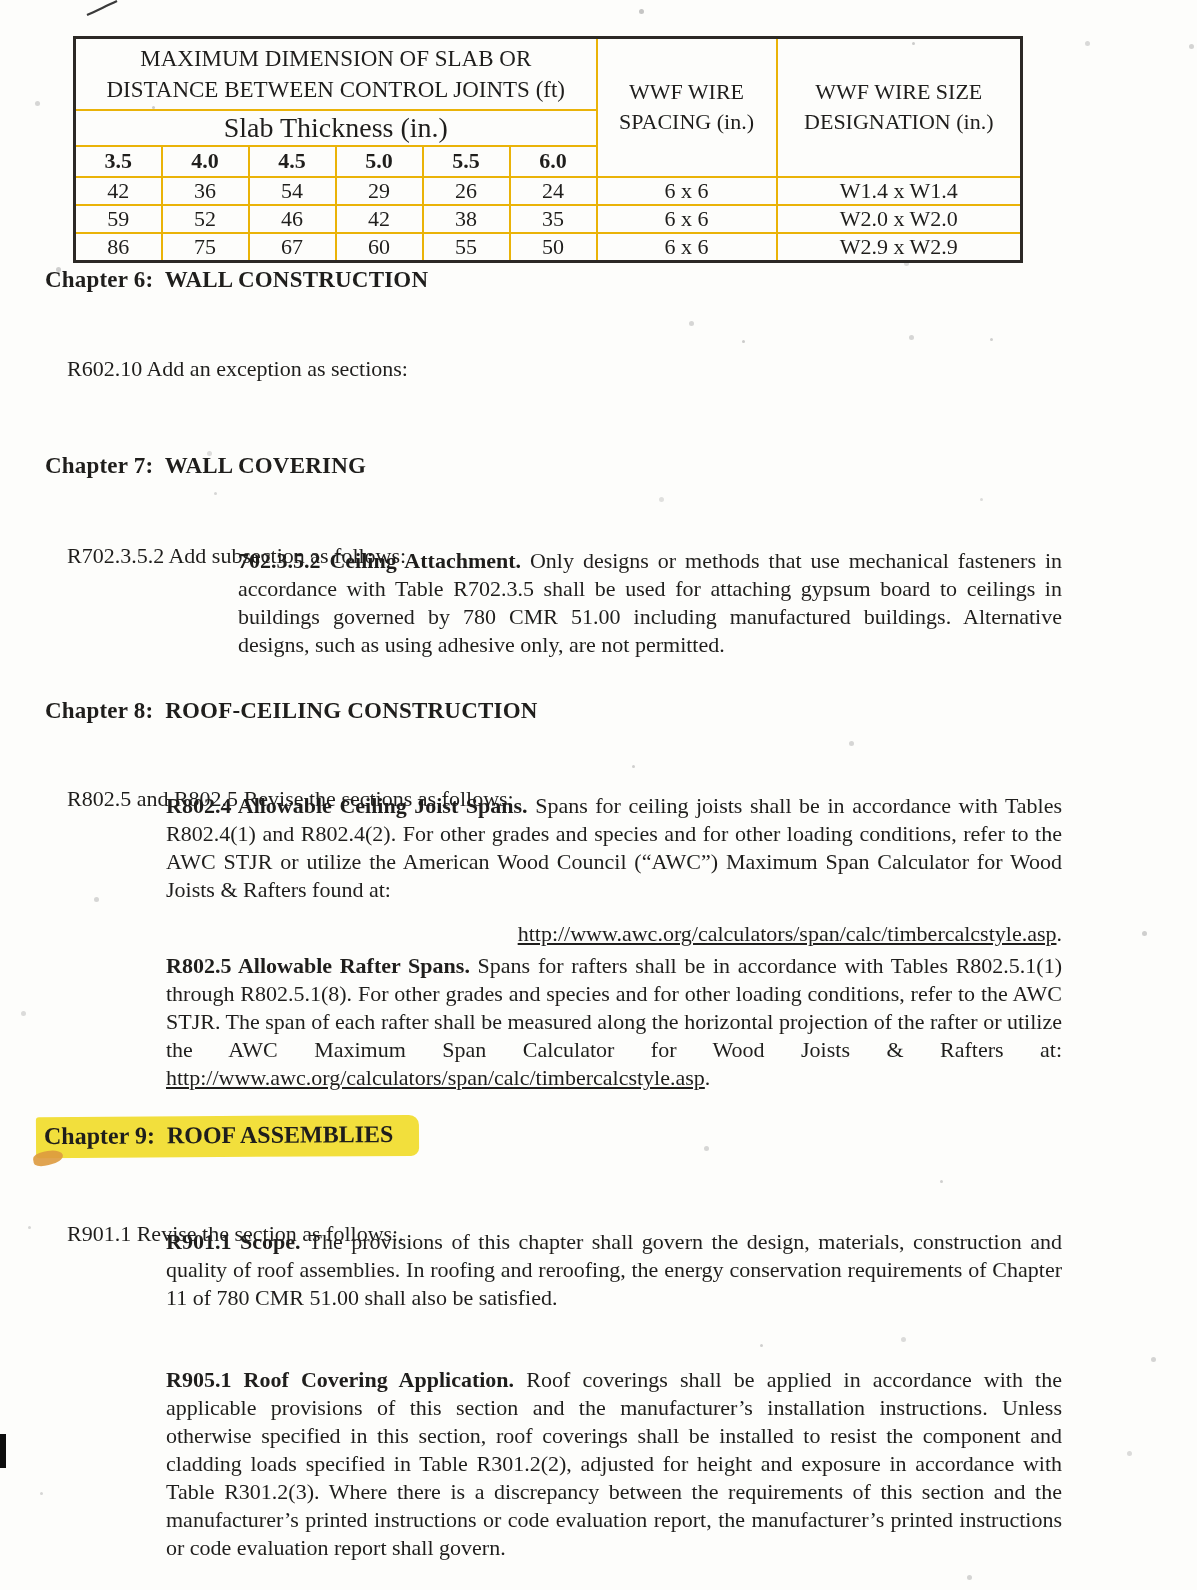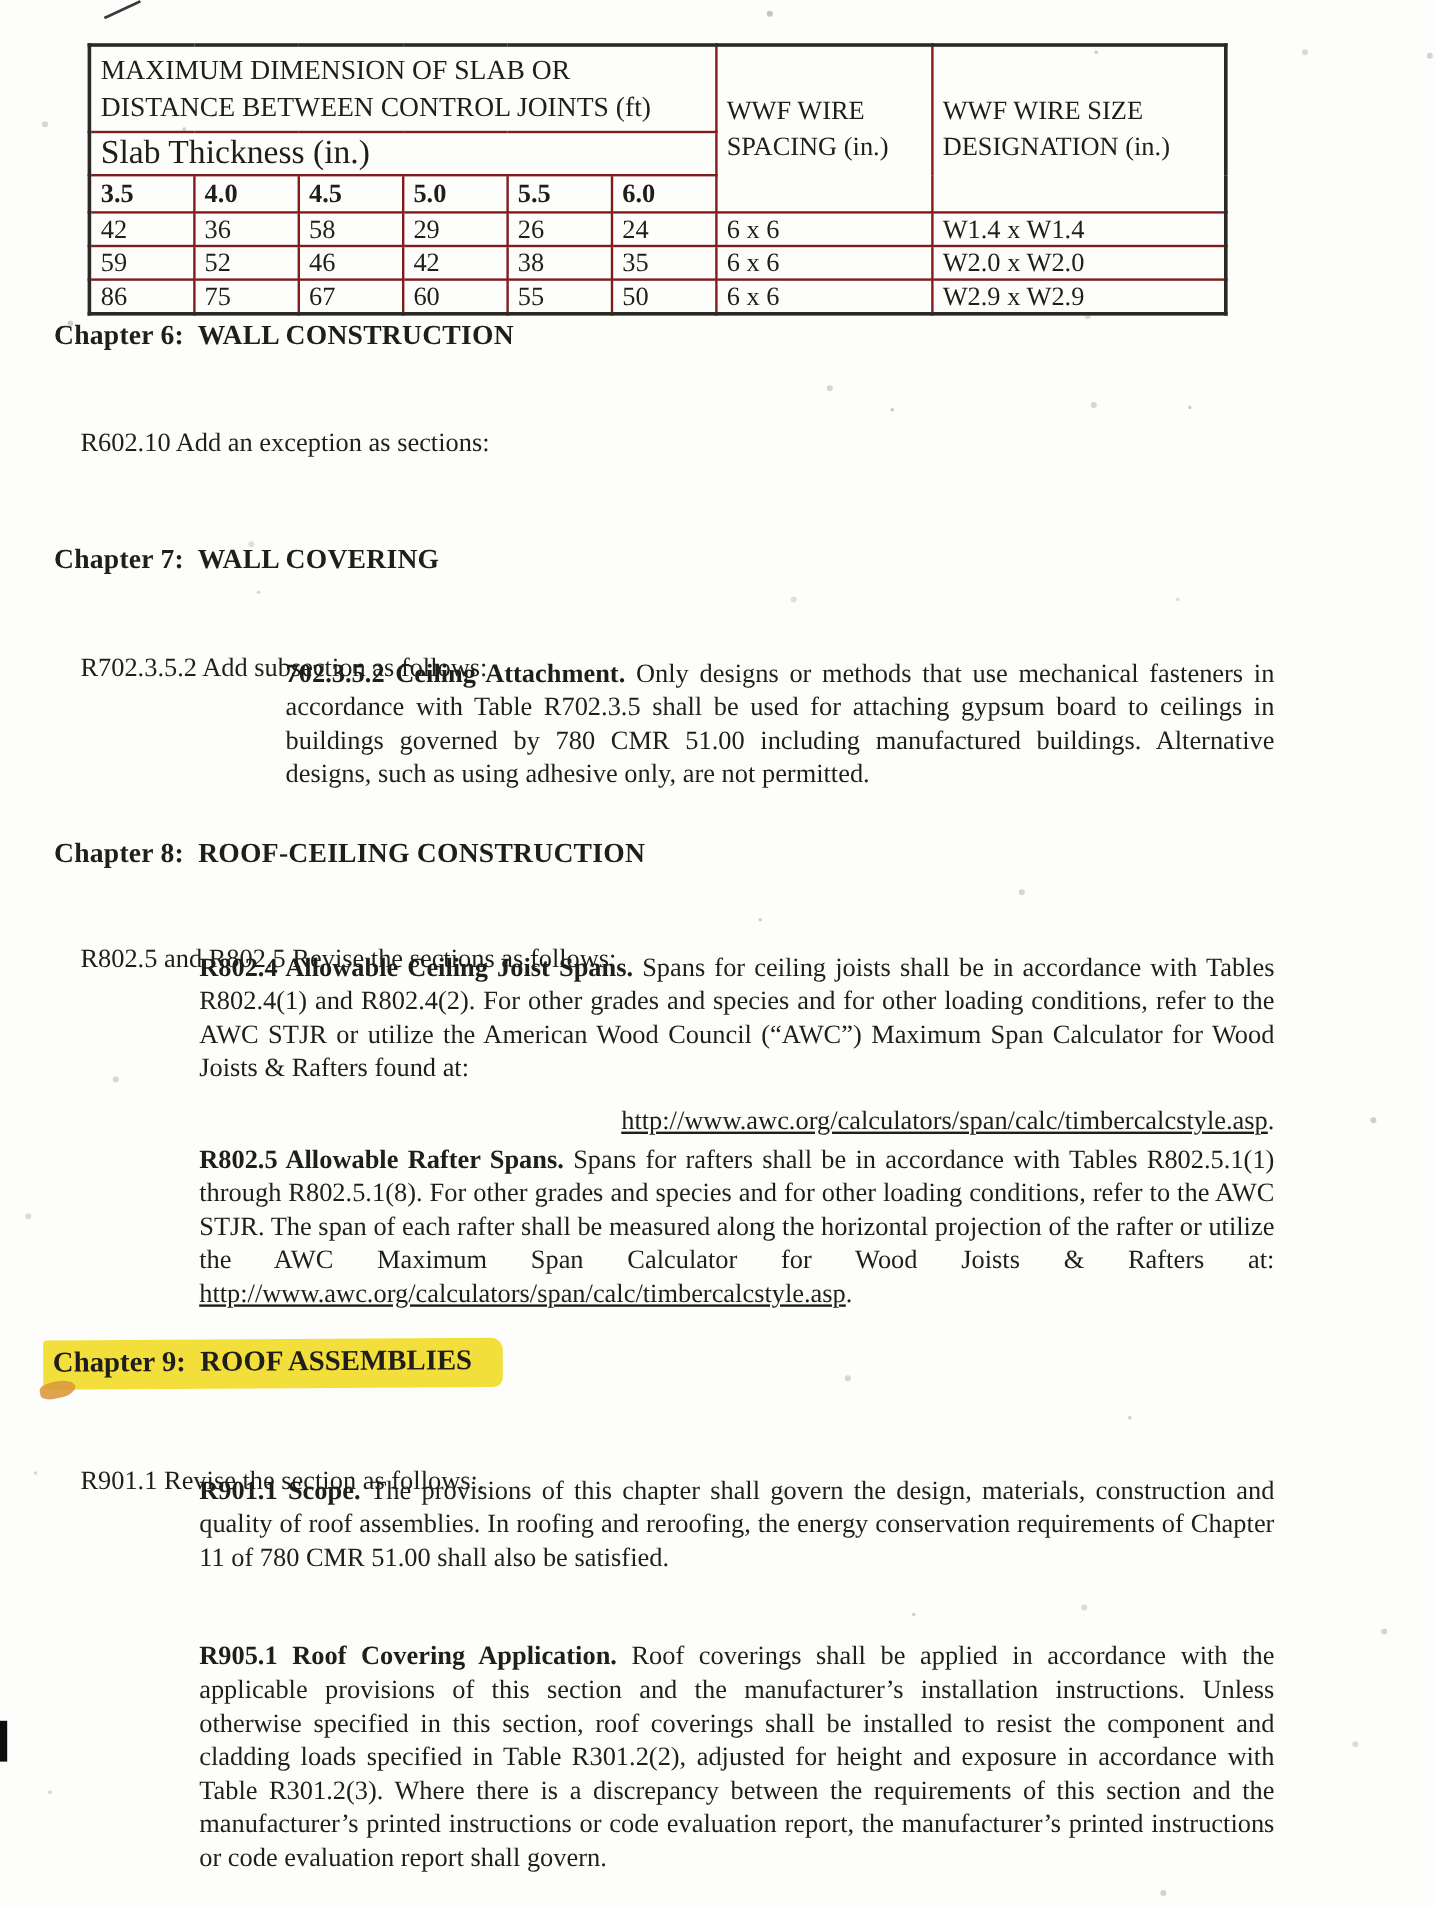--- a/index.html
+++ b/index.html
@@ -13,21 +13,21 @@
   .tbl-title {
     position:absolute; top:5px; left:73px; width:947px;
     text-align:center; font-weight:bold; font-size:23px; white-space:pre-wrap;
   }
   table.doc-table {
     position:absolute; top:36px; left:73px; width:947px;
     border-collapse:collapse; table-layout:fixed;
     font-size:22px;
   }
   .doc-table td, .doc-table th {
-    border:2px solid #7f1d1d; padding:0 8px; text-align:left; vertical-align:middle;
+    border:2px solid #eab308; padding:0 8px; text-align:center; vertical-align:middle;
     font-weight:normal;
   }
   .doc-table { border:3px solid #2c2925; }
   .hdr-main { font-weight:bold; font-size:23px; line-height:31px; }
   .hdr-sub  { font-weight:bold; font-size:28px; }
   .hdr-wwf  { font-weight:bold; font-size:22px; line-height:30px; }
   tr.row-h1 { height:72px; }
   tr.row-h2 { height:36px; }
   tr.row-h3 { height:31px; font-weight:bold; }
   tr.row-h3 td { font-weight:bold; }
@@ -139,21 +139,21 @@
       <td>3.5</td>
       <td>4.0</td>
       <td>4.5</td>
       <td>5.0</td>
       <td>5.5</td>
       <td>6.0</td>
     </tr>
     <tr class="row-data">
       <td>42</td>
       <td>36</td>
-      <td>58</td>
+      <td>54</td>
       <td>29</td>
       <td>26</td>
       <td>24</td>
       <td>6 x 6</td>
       <td>W1.4 x W1.4</td>
     </tr>
     <tr class="row-data">
       <td>59</td>
       <td>52</td>
       <td>46</td>

